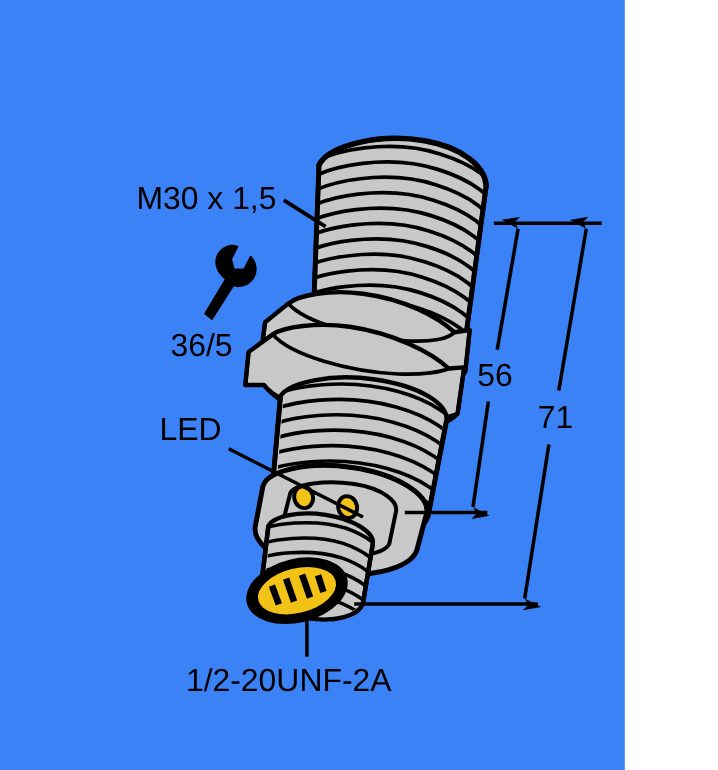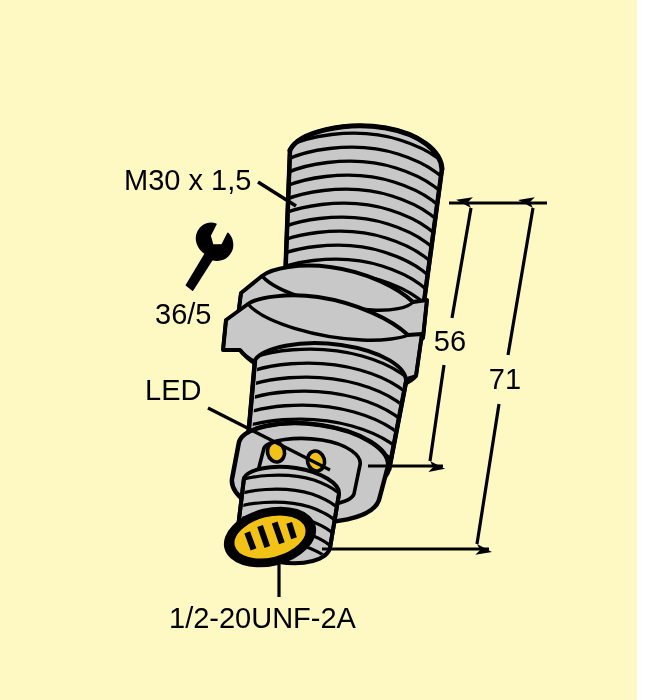--- a/index.html
+++ b/index.html
@@ -8,23 +8,23 @@
     background: #ffffff;
   }
   body {
     width: 653px;
     height: 700px;
     overflow: hidden;
     font-family: "Liberation Sans", sans-serif;
   }
   #drawing-root {
     position: relative;
-    width: 637px;
+    width: 568px;
     height: 700px;
-    background: #fef9c3;
+    background: #3b82f6;
   }
   svg#sensor-svg {
     display: block;
     width: 653px;
     height: 700px;
   }
   .dim-text, .label-text {
     font-family: "Liberation Sans", sans-serif;
     fill: #000000;
   }

